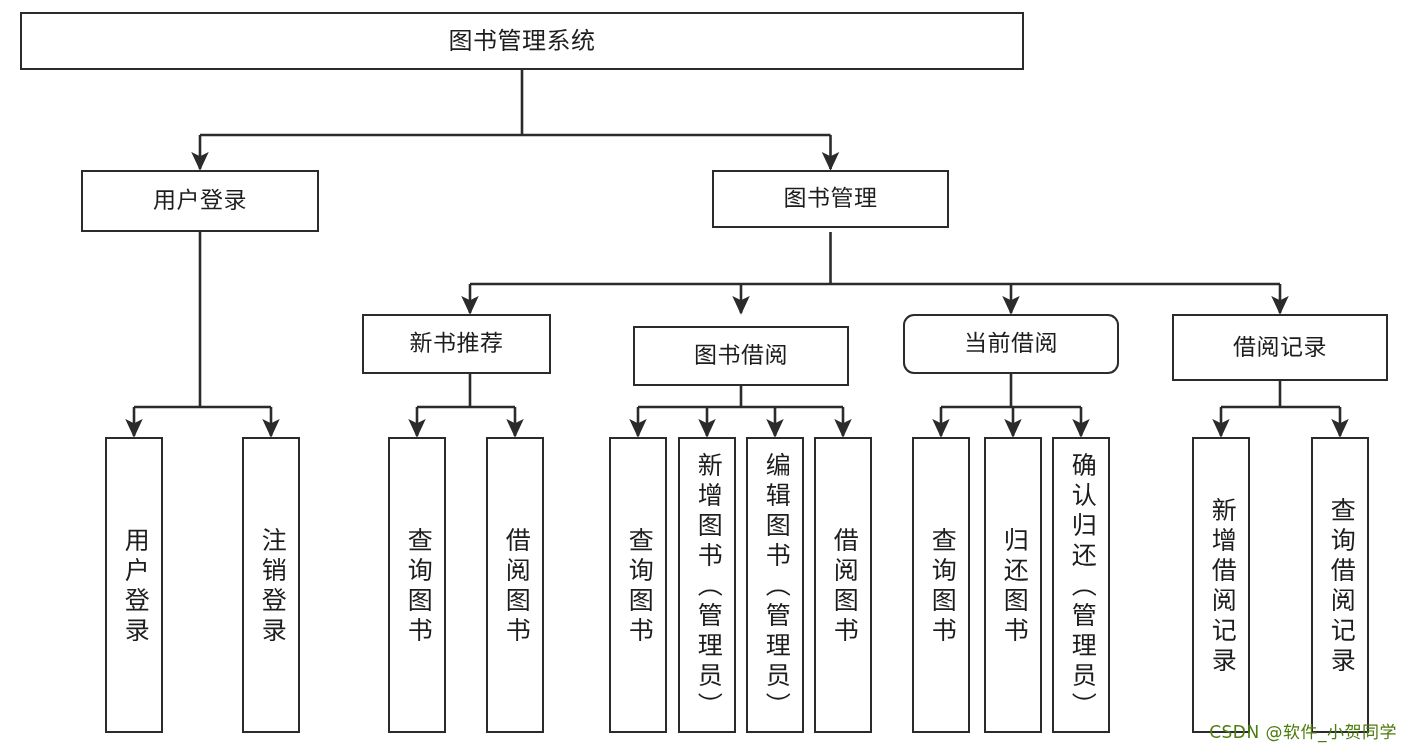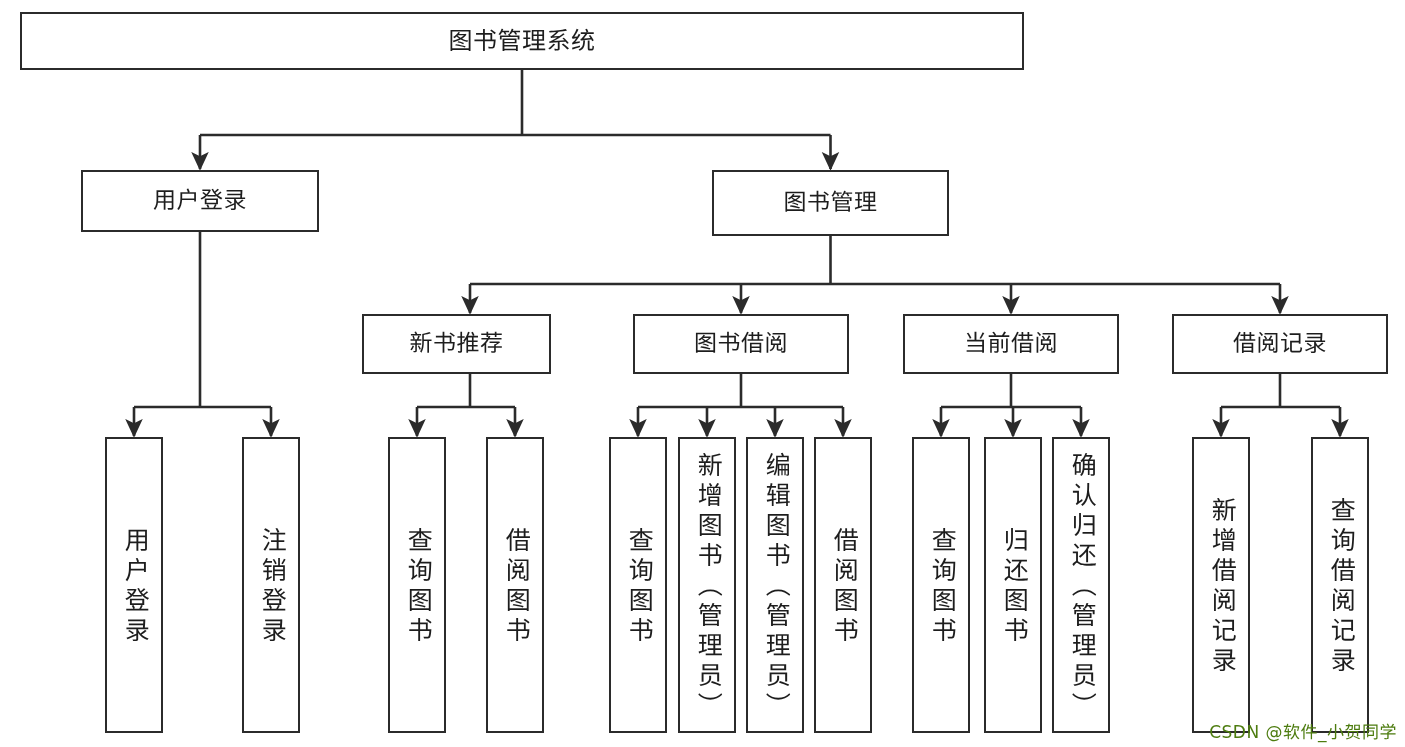--- a/index.html
+++ b/index.html
@@ -123,33 +123,33 @@
       </g>
   </svg>
 
   <div id="nodes">
       <div class="node horiz root" style="left: 20px; top: 12px; width: 1004px; height: 58px;">
         <span class="lbl">图书管理系统</span>
       </div>
       <div class="node horiz" style="left: 81px; top: 170px; width: 238px; height: 62px;">
         <span class="lbl">用户登录</span>
       </div>
-      <div class="node horiz" style="left: 712px; top: 170px; width: 237px; height: 66px;">
+      <div class="node horiz" style="left: 712px; top: 170px; width: 237px; height: 58px;">
         <span class="lbl">图书管理</span>
       </div>
       <div class="node horiz" style="left: 362px; top: 314px; width: 189px; height: 60px;">
         <span class="lbl">新书推荐</span>
       </div>
-      <div class="node horiz" style="left: 633px; top: 314px; width: 216px; height: 60px; align-items: center;">
+      <div class="node horiz" style="left: 633px; top: 326px; width: 216px; height: 60px; align-items: center;">
         <span class="lbl">图书借阅</span>
       </div>
-      <div class="node horiz" style="left: 903px; top: 314px; width: 216px; height: 60px;">
+      <div class="node horiz" style="left: 903px; top: 314px; width: 216px; height: 60px; border-radius: 11px;">
         <span class="lbl">当前借阅</span>
       </div>
-      <div class="node horiz" style="left: 1172px; top: 314px; width: 216px; height: 60px;">
+      <div class="node horiz" style="left: 1172px; top: 314px; width: 216px; height: 67px;">
         <span class="lbl">借阅记录</span>
       </div>
       <div class="node vert" style="left: 105px; top: 437px; width: 58px; height: 296px;">
         <span class="lbl">用户登录</span>
       </div>
       <div class="node vert" style="left: 242px; top: 437px; width: 58px; height: 296px;">
         <span class="lbl">注销登录</span>
       </div>
       <div class="node vert" style="left: 388px; top: 437px; width: 58px; height: 296px;">
         <span class="lbl">查询图书</span>

